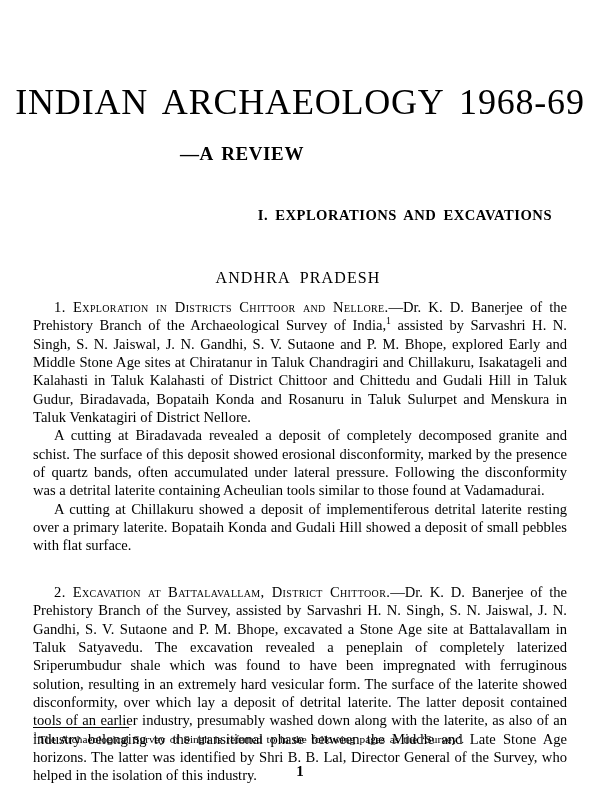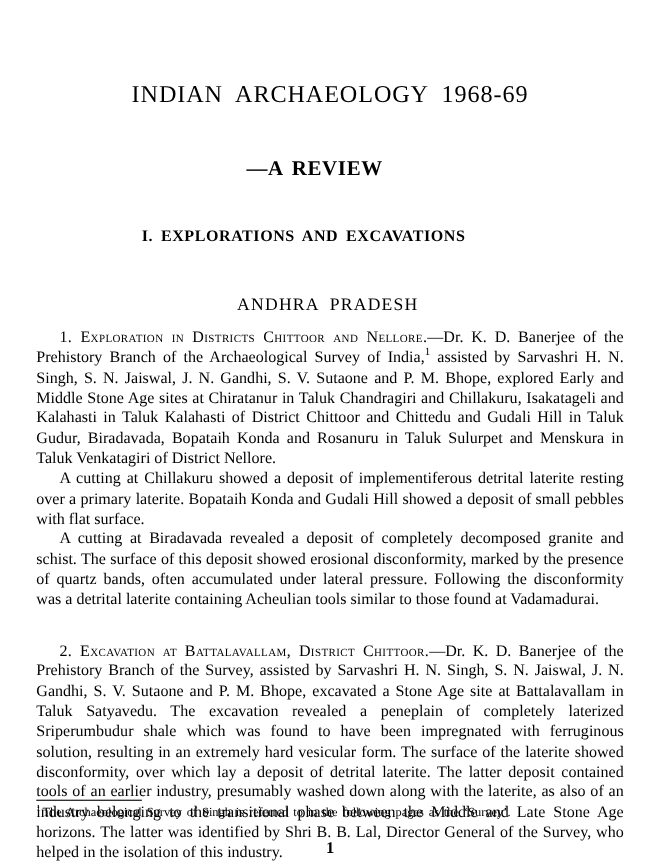--- a/index.html
+++ b/index.html
@@ -23,46 +23,45 @@
     box-sizing: border-box;
   }
 
   
   .doc-title {
     position: absolute;
     left: 0;
     top: 60px;
     width: 600px;
     text-align: center;
-    font-size: 22px;
+    font-size: 36px;
     line-height: 1;
     font-weight: normal;
     letter-spacing: 0.8px;
     word-spacing: 6px;
     white-space: nowrap;
   }
   .doc-subtitle {
     position: absolute;
     left: 0;
     top: 128px;
     width: 484px;
     text-align: center;
     font-size: 19px;
     line-height: 1;
     font-weight: bold;
     letter-spacing: 0.6px;
     word-spacing: 3px;
-    padding-left: 44px;
   }
   .part-heading {
     position: absolute;
     left: 0;
     top: 193px;
     width: 552px;
-    text-align: center;
+    text-align: right;
     font-size: 14.6px;
     line-height: 1;
     font-weight: bold;
     letter-spacing: 0.5px;
     word-spacing: 3px;
   }
   .state-heading {
     position: absolute;
     left: 0;
     top: 249px;
@@ -156,23 +155,23 @@
   <h2 class="doc-subtitle">—A REVIEW</h2>
 
   <h3 class="part-heading">I. EXPLORATIONS AND EXCAVATIONS</h3>
 
   <h4 class="state-heading">ANDHRA PRADESH</h4>
 
   <div class="body-block">
 
     <p class="tight"><span class="runin">1. Exploration in Districts Chittoor and Nellore.</span><span>—</span><span>Dr. K. D. Banerjee of the Prehistory Branch of the Archaeological Survey of India,</span><sup class="fn">1</sup><span> assisted by Sarvashri H. N. Singh, S. N. Jaiswal, J. N. Gandhi, S. V. Sutaone and P. M. Bhope, explored Early and Middle Stone Age sites at Chiratanur in Taluk Chandragiri and Chillakuru, Isakatageli and Kalahasti in Taluk Kalahasti of District Chittoor and Chittedu and Gudali Hill in Taluk Gudur, Biradavada, Bopataih Konda and Rosanuru in Taluk Sulurpet and Menskura in Taluk Venkatagiri of District Nellore.</span></p>
 
+    <p><span>A cutting at Biradavada revealed a deposit of completely decomposed granite and schist.  The surface of this deposit showed erosional disconformity, marked by the presence of quartz bands, often accumulated under lateral pressure.  Following the disconformity was a detrital laterite containing Acheulian tools similar to those found at Vadamadurai.</span></p>
+
     <p><span>A cutting at Chillakuru showed a deposit of implementiferous detrital laterite resting over a primary laterite.  Bopataih Konda and Gudali Hill showed a deposit of small pebbles with flat surface.</span></p>
-
-    <p><span>A cutting at Biradavada revealed a deposit of completely decomposed granite and schist.  The surface of this deposit showed erosional disconformity, marked by the presence of quartz bands, often accumulated under lateral pressure.  Following the disconformity was a detrital laterite containing Acheulian tools similar to those found at Vadamadurai.</span></p>
 
     <p class="space-before"><span class="runin">2. Excavation at Battalavallam, District Chittoor.</span><span>—</span><span>Dr. K. D. Banerjee of the Prehistory Branch of the Survey, assisted by Sarvashri H. N. Singh, S. N. Jaiswal, J. N. Gandhi, S. V. Sutaone and P. M. Bhope, excavated a Stone Age site at Battalavallam in Taluk Satyavedu.  The excavation revealed a peneplain of completely laterized Sriperumbudur shale which was found to have been impregnated with ferruginous solution, resulting in an extremely hard vesicular form.  The surface of the laterite showed disconformity, over which lay a deposit of detrital laterite.  The latter deposit contained tools of an earlier industry, presumably washed down along with the laterite, as also of an industry belonging to the transitional phase between the Middle and Late Stone Age horizons.  The latter was identified by Shri B. B. Lal, Director General of the Survey, who helped in the isolation of this industry.</span></p>
 
     <p class="space-before"><span class="runin">7. Excavation at Peddabankur, District Karimnagar.</span><span>—</span><span>The Department of Archaeology and Museums of the Government of Andhra Pradesh, under Shri Mohd.</span></p>
 
   </div>
 
   <div class="footnote-rule"></div>
 
   <div class="footnote"><sup>1</sup><span>The Archaeological Survey of Singh is referred to in the following pages as the ‘Survey’.</span></div>

